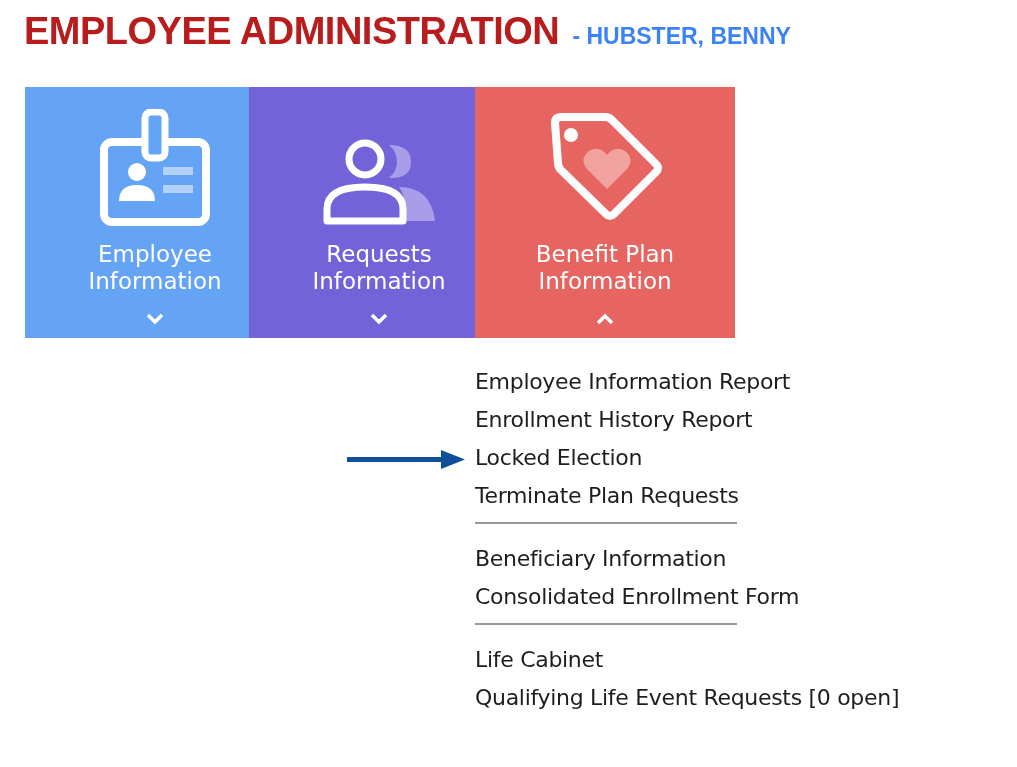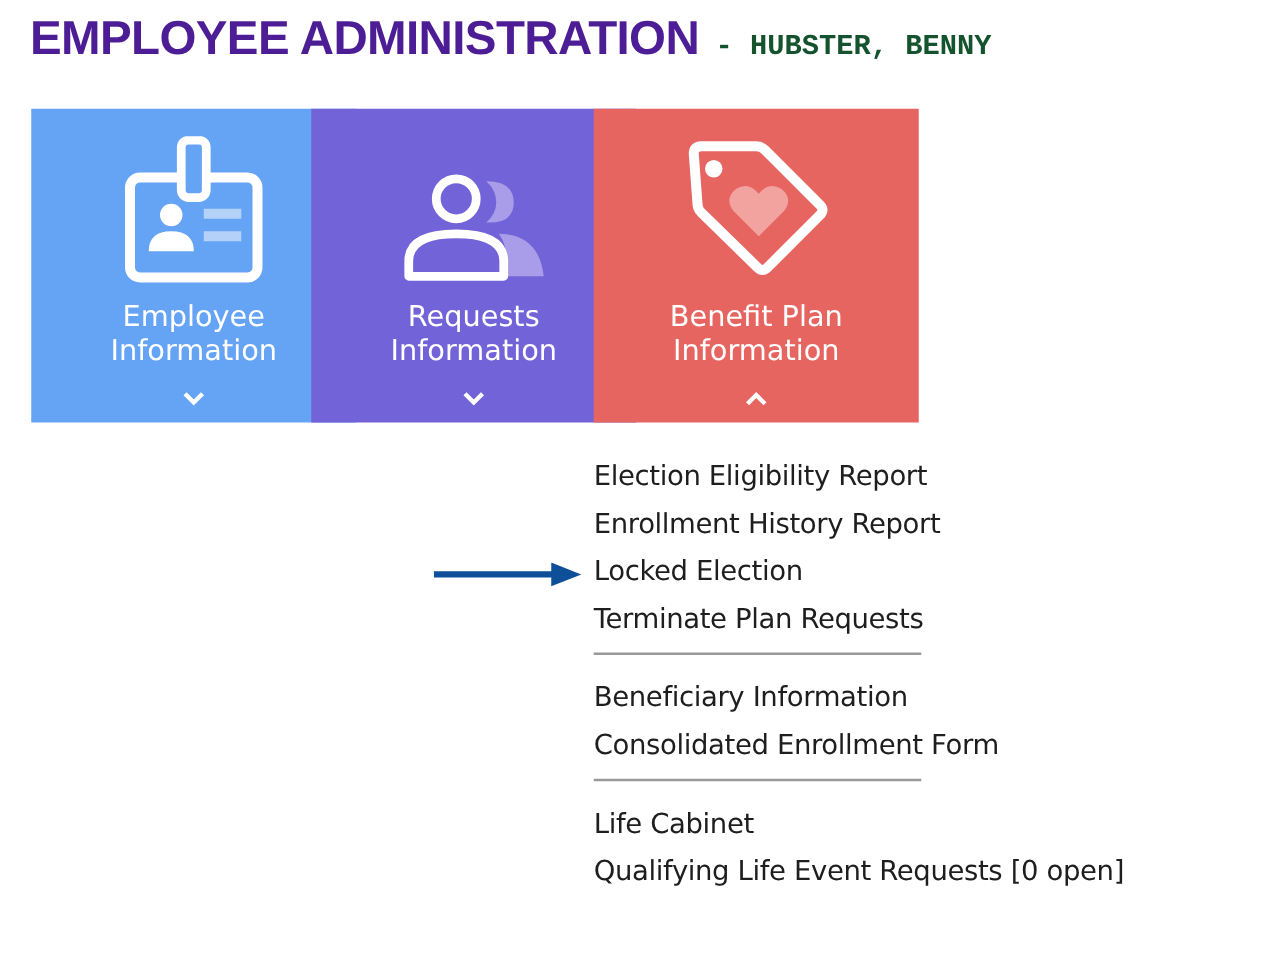--- a/index.html
+++ b/index.html
@@ -6,25 +6,25 @@
   body {
     width: 1017px; height: 767px; position: relative; overflow: hidden;
     font-family: "DejaVu Sans", "Liberation Sans", sans-serif;
     color: #222;
   }
   .title {
     position: absolute; left: 24px; top: 10px; white-space: nowrap;
   }
   .title-main {
     font-family: "Liberation Sans", sans-serif; font-weight: bold;
-    font-size: 38px; color: #4c1d95; letter-spacing: -0.5px;
+    font-size: 38px; color: #b91c1c; letter-spacing: -0.5px;
   }
   .title-sub {
-    font-family: Liberation Mono, monospace; font-weight: bold;
-    font-size: 23px; color: #14532d; margin-left: 8px;
+    font-family: Liberation Sans, sans-serif; font-weight: bold;
+    font-size: 23px; color: #3b82f6; margin-left: 8px;
   }
   .tile {
     position: absolute; top: 87px; width: 260px; height: 251px;
     color: #fff; text-align: center; cursor: pointer;
   }
   .tile svg.icon { position: absolute; left: 50%; transform: translateX(-50%); top: 22px; }
   .tile-label {
     position: absolute; left: 0; right: 0; top: 154px;
     font-family: "DejaVu Sans", sans-serif;
     font-size: 23px; line-height: 27px;
@@ -95,21 +95,21 @@
     <path d="M2 10 L9 3 L16 10" fill="none" stroke="#fff" stroke-width="3.5"></path>
   </svg>
 </div>
 
 <svg class="arrow" width="120" height="20" viewBox="0 0 120 20">
   <rect x="0" y="7" width="98" height="5" fill="#0e4f99"></rect>
   <path d="M94 0 L118 9.5 L94 19 z" fill="#0e4f99"></path>
 </svg>
 
 <div class="menu">
-  <div class="menu-item">Election Eligibility Report</div>
+  <div class="menu-item">Employee Information Report</div>
   <div class="menu-item">Enrollment History Report</div>
   <div class="menu-item">Locked Election</div>
   <div class="menu-item">Terminate Plan Requests</div>
   <div class="sep"></div>
   <div class="menu-item">Beneficiary Information</div>
   <div class="menu-item">Consolidated Enrollment Form</div>
   <div class="sep"></div>
   <div class="menu-item">Life Cabinet</div>
   <div class="menu-item">Qualifying Life Event Requests [0 open]</div>
 </div>

